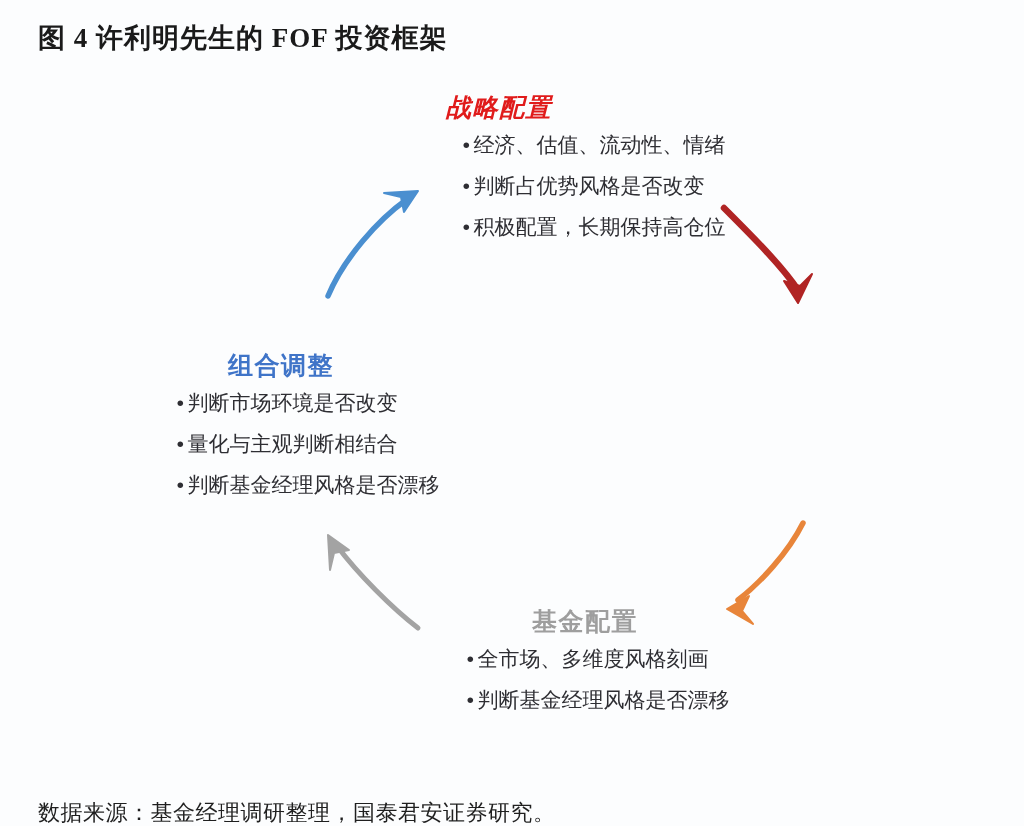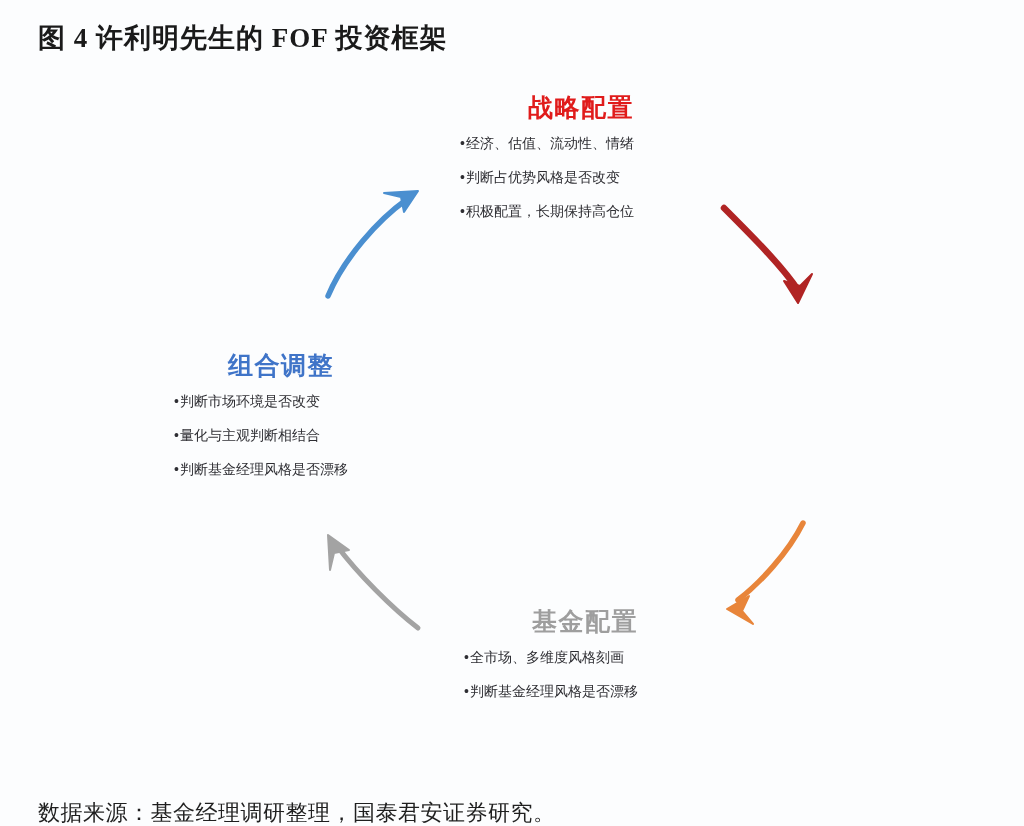--- a/index.html
+++ b/index.html
@@ -56,38 +56,38 @@
     font-size: 25px;
     letter-spacing: 1.5px;
     text-align: center;
     white-space: nowrap;
     line-height: 1.1;
   }
   .quad-bullets {
     margin-top: 14px;
   }
   .bullet-line {
-    font-family: Liberation Sans, sans-serif;
-    font-size: 14px;
+    font-family: Liberation Mono, monospace;
+    font-size: 21px;
     color: #2e2e33;
     line-height: 1;
     margin-bottom: 20px;
     white-space: nowrap;
   }
   .bullet-line:last-child {
     margin-bottom: 0;
   }
   .bullet-dot {
     display: inline-block;
     margin-right: 1px;
   }
 
   
   #quad-strategic { left: 446px; top: 94px; width: 270px; }
-  #quad-strategic .quad-heading { text-align: center; }
+  #quad-strategic .quad-heading { text-align: left; font-style: italic; }
   #quad-strategic .quad-bullets { padding-left: 14px; }
 
   #quad-tactical  { left: 672px; top: 356px; width: 290px; }
   #quad-tactical  .quad-heading { text-align: left; padding-left: 100px; }
   #quad-tactical  .quad-bullets { padding-left: 12px; }
 
   #quad-fund      { left: 452px; top: 608px; width: 280px; }
   #quad-fund      .quad-heading { text-align: center; padding-right: 14px; }
   #quad-fund      .quad-bullets { padding-left: 12px; }
 

